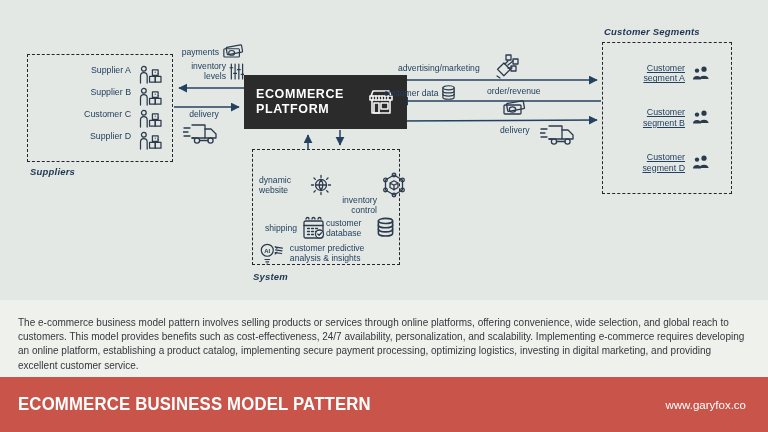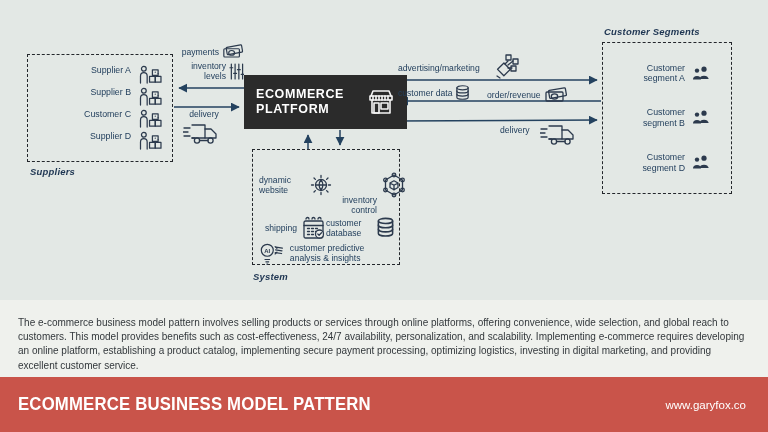--- a/index.html
+++ b/index.html
@@ -25,21 +25,21 @@
 
   
   .sys-box { left:252px; top:149px; width:148px; height:116px; padding:12px 6px 6px 6px; display:flex; flex-direction:column; justify-content:center; }
   .sys-row { display:flex; align-items:center; }
   .sys-cell { display:flex; align-items:center; gap:4px; }
   .sys-txt { font-size:8.6px; color:#24405e; line-height:10px; } .tr{text-align:right;}
 
   
   .cs-box { left:602px; top:42px; width:130px; height:152px; display:flex; flex-direction:column; justify-content:space-around; padding:8px 10px; }
   .cs-row { display:flex; align-items:center; justify-content:center; gap:6px; }
-  .cs-row .txt { font-size:8.8px; color:#24405e; text-align:right; width:62px; line-height:10.5px; }
+  .cs-row .txt { font-size:8.8px; color:#24405e; text-align:right; width:62px; line-height:10.5px;text-decoration:underline; }
 
   
   .flow { position:absolute; display:flex; align-items:center; gap:3px; }
   .flow .txt { font-size:8.6px; color:#24405e; line-height:10px; }
 
   svg.icon { display:block; stroke:#2c3a4d; fill:none; stroke-width:1.3; stroke-linecap:round; stroke-linejoin:round; }
   svg.icon.filled { fill:#2c3a4d; stroke:none; }
   svg.icon.white { stroke:#f5f5f5; }
 
   #wires { position:absolute; left:0; top:0; pointer-events:none; }
@@ -170,29 +170,29 @@
   </div>
   <svg class="icon" style="position:absolute; left:494px; top:52px;" width="27" height="27" viewBox="0 0 27 27">
       <path d="M4 16 l8-4 4 8 -8 4 z" transform="rotate(-18 8 18)"></path>
       <path d="M3 24 l3 2"></path>
       <rect x="12" y="3" width="5" height="5"></rect>
       <rect x="19" y="7" width="5" height="5"></rect>
       <rect x="17" y="14" width="5" height="5"></rect>
       <path d="M11 12 l3 -3 M14 13 l5 -4 M14 16 l4 0"></path>
     </svg>
 
-  <div class="flow" style="left:398px; top:85px;">
+  <div class="flow" style="left:384px; top:85px;">
     <span class="txt">customer data</span>
     <svg class="icon" width="15" height="15" viewBox="0 0 16 16">
         <ellipse cx="8" cy="3" rx="6" ry="2.2"></ellipse>
         <path d="M2 3 v10 c0 1.2 2.7 2.2 6 2.2 s6 -1 6 -2.2 v-10"></path>
         <path d="M2 6.3 c0 1.2 2.7 2.2 6 2.2 s6 -1 6 -2.2 M2 9.6 c0 1.2 2.7 2.2 6 2.2 s6 -1 6 -2.2"></path>
       </svg>
   </div>
-  <div class="flow" style="left:487px; top:86px;">
+  <div class="flow" style="left:487px; top:86px;flex-direction:column;">
     <span class="txt">order/revenue</span>
     <svg class="icon" width="24" height="18" viewBox="0 0 24 18">
         <g transform="rotate(-10 14 7)">
           <rect x="5" y="3" width="17" height="8" rx="1"></rect>
         </g>
         <rect x="2" y="6" width="17" height="9" rx="1"></rect>
         <ellipse cx="10.5" cy="10.5" rx="3.2" ry="2.6"></ellipse>
       </svg>
   </div>
   <div class="flow" style="left:500px; top:125px;">

